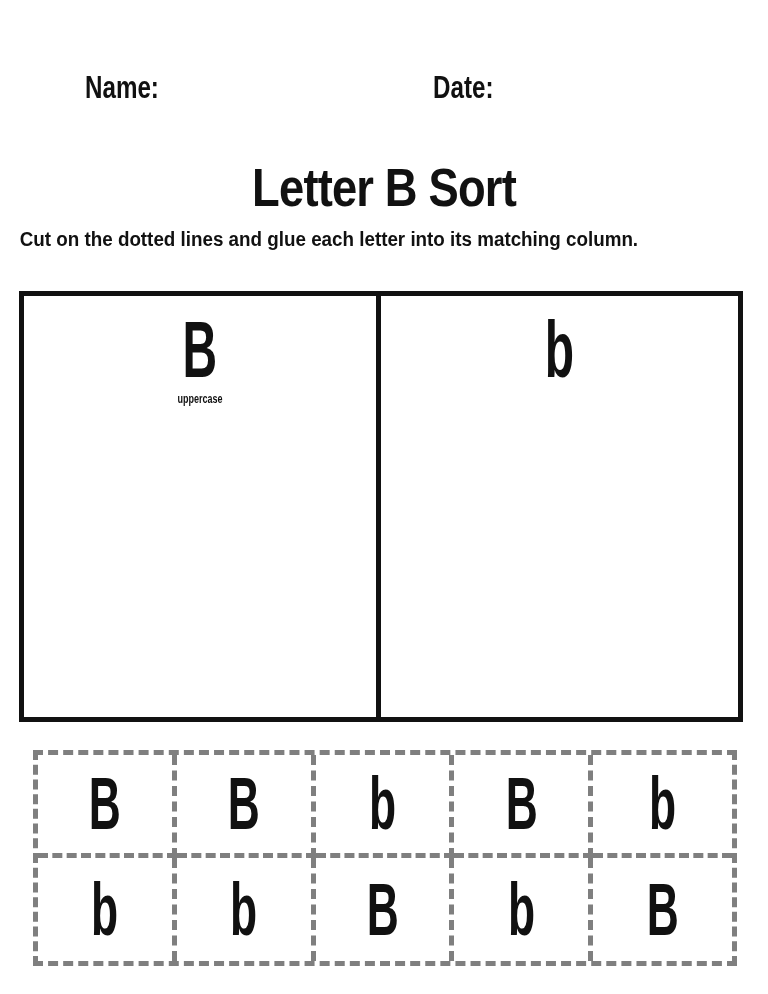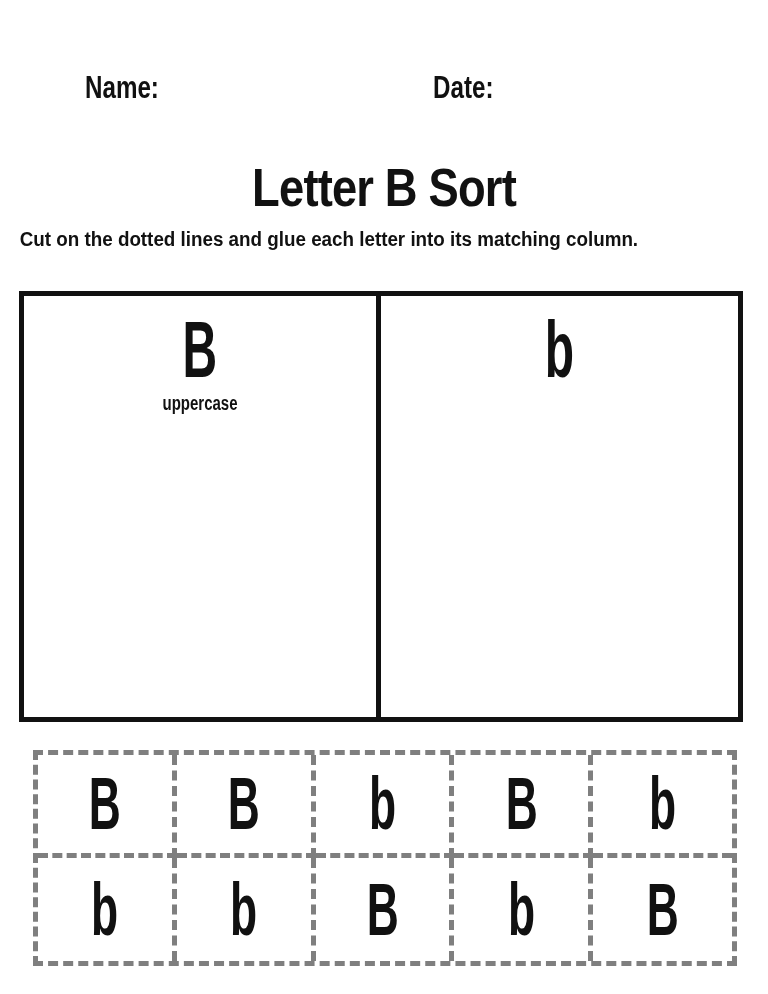--- a/index.html
+++ b/index.html
@@ -88,21 +88,21 @@
     line-height: 1.0;
     height: 80px;
   }
   .col-letter > span {
     display: inline-block;
     transform: scaleX(0.60);
     transform-origin: center;
   }
   .col-label {
     margin-top: 2px;
-    font-size: 20px;
+    font-size: 12px;
     font-weight: bold;
   }
   .col-label > span {
     display: inline-block;
     transform: scaleX(0.75);
     transform-origin: center;
   }
 
   
   .cards {

